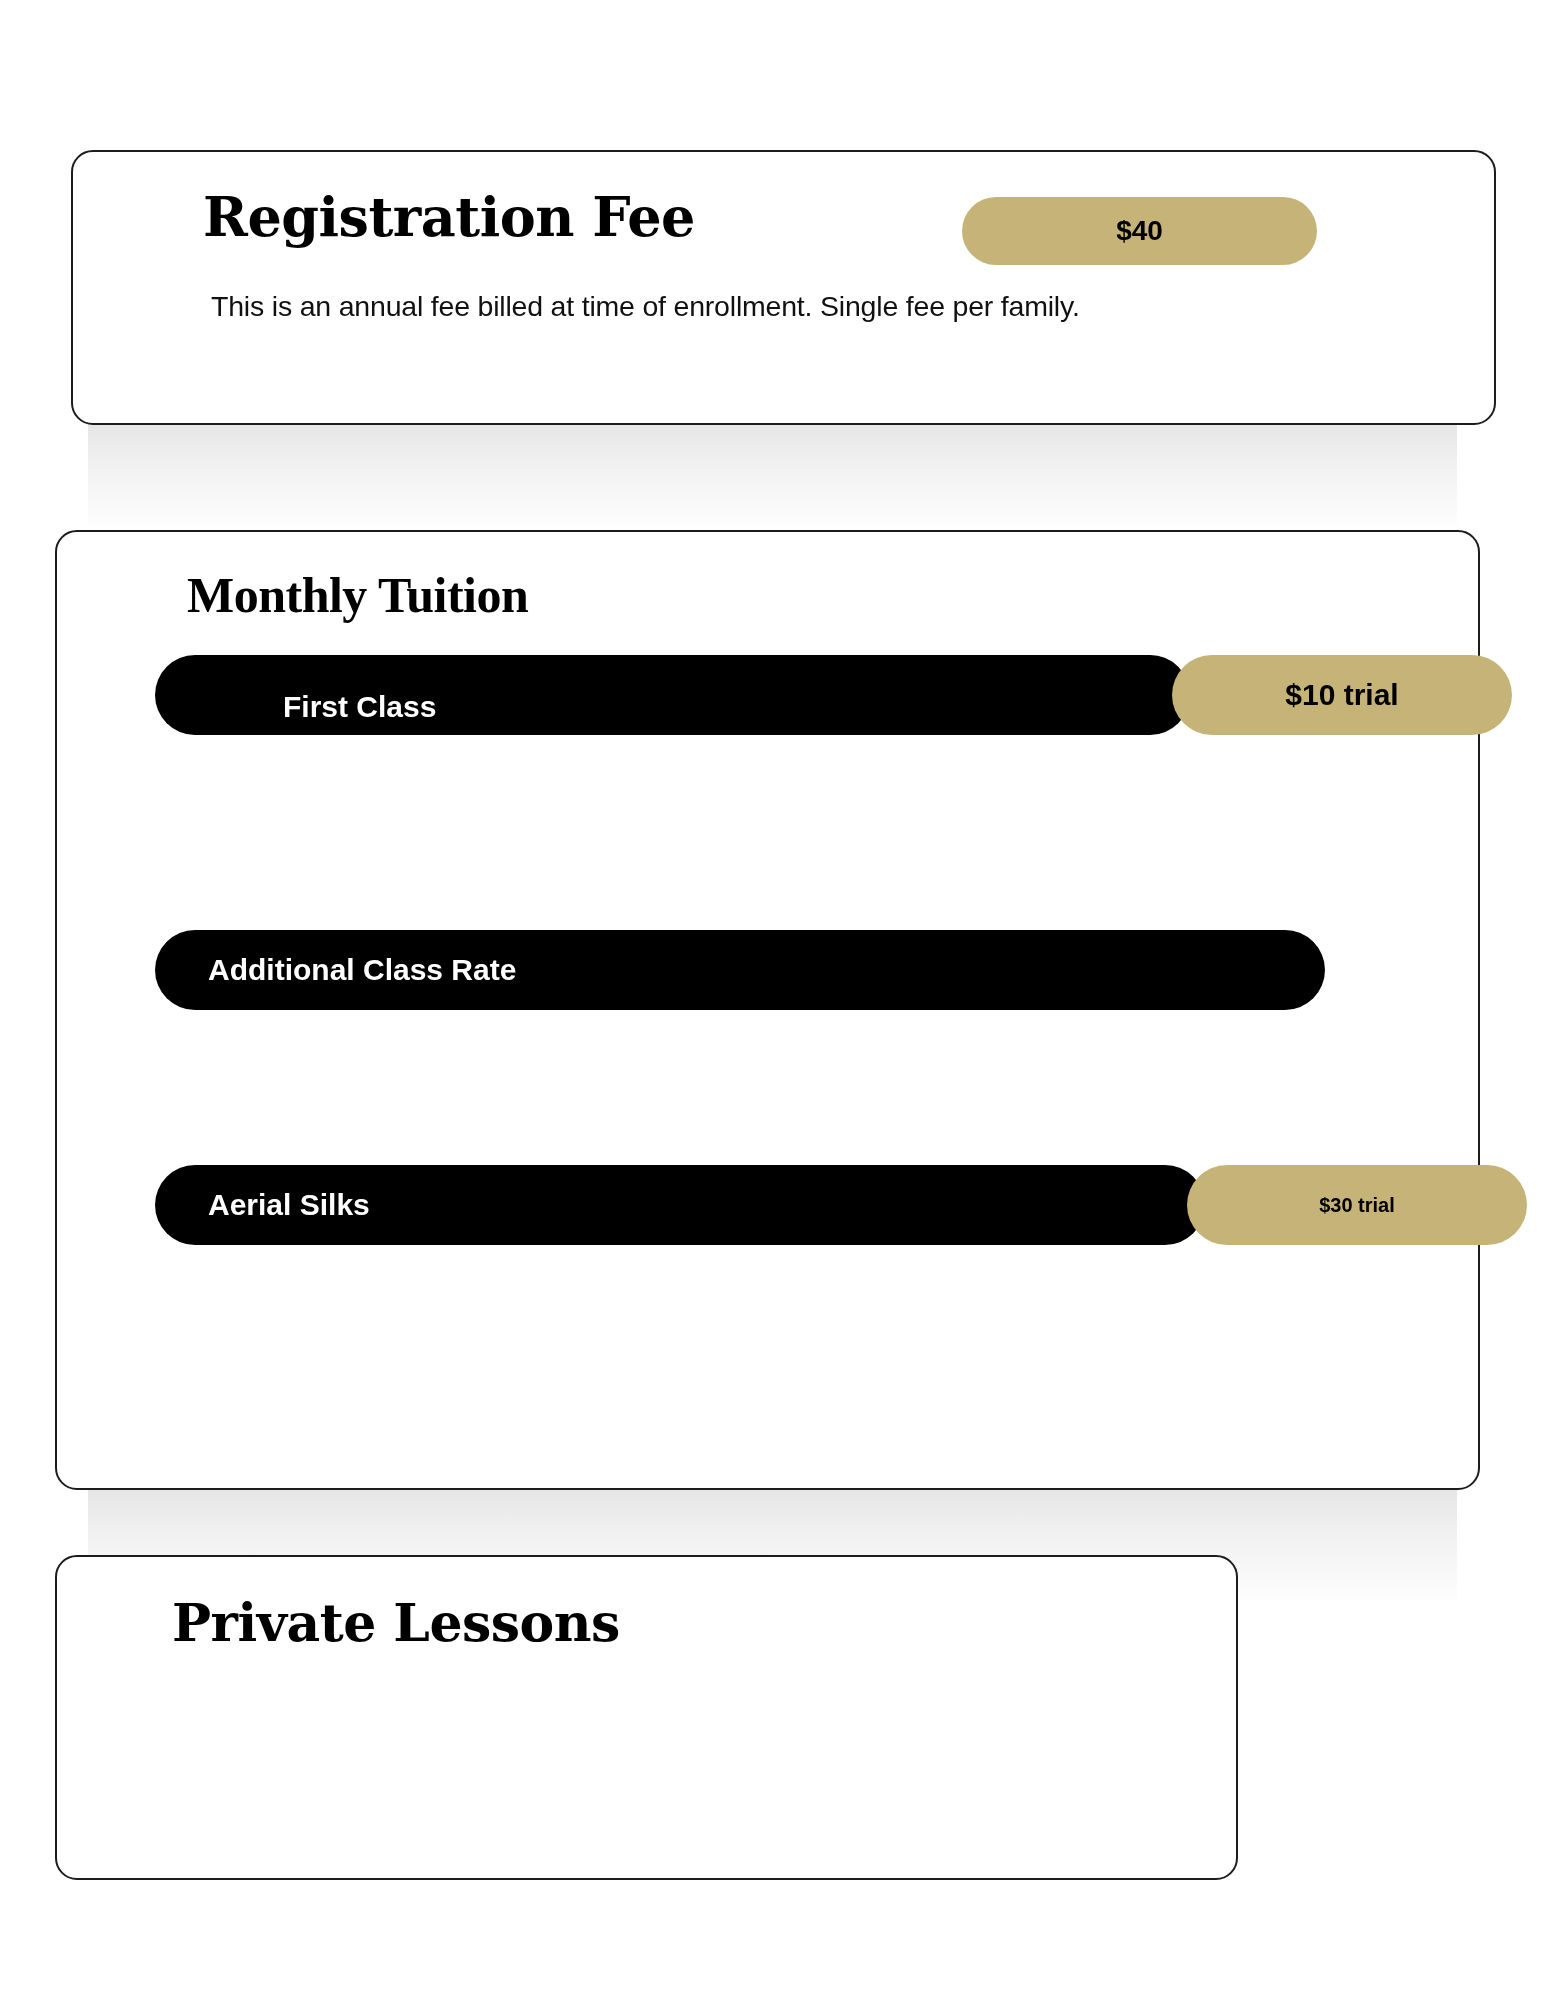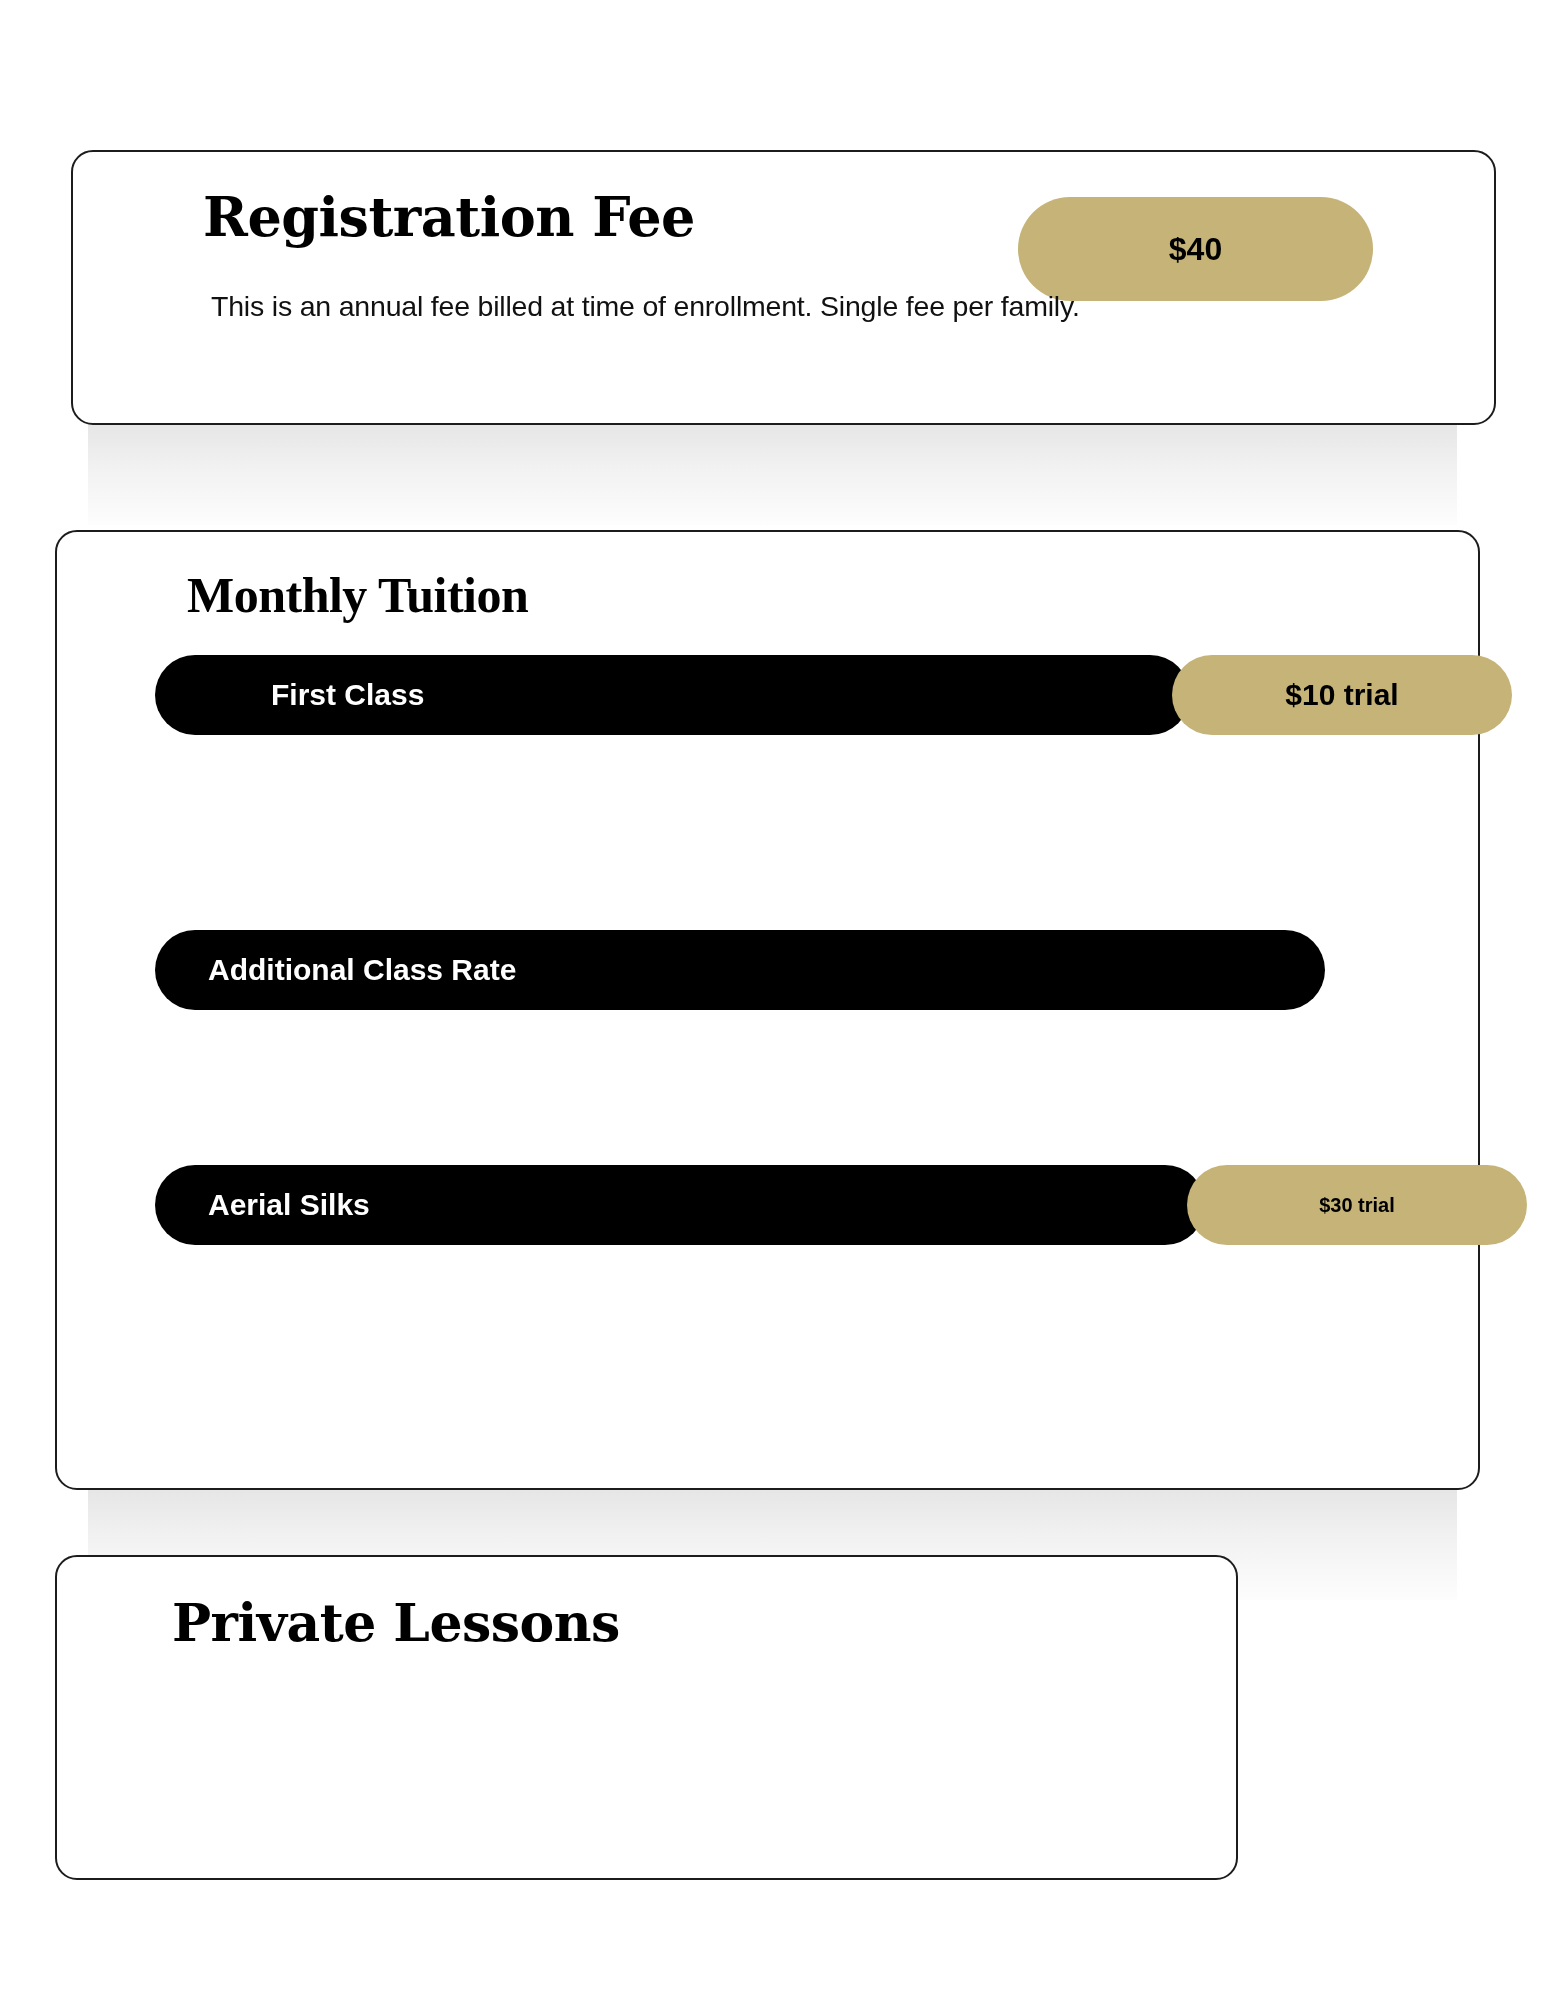--- a/index.html
+++ b/index.html
@@ -93,25 +93,25 @@
     background: #c5b377;
     border-radius: 999px;
     display: flex;
     align-items: center;
     justify-content: center;
     color: #000000;
     font-weight: 700;
     white-space: nowrap;
   }
   .badge-reg {
-    left: 945px;
+    left: 889px;
     top: 45px;
     width: 355px;
-    height: 104px;
-    font-size: 32px;
+    height: 68px;
+    font-size: 28px;
   }
   .badge-first {
     left: 1017px;
     top: 0px;
     width: 340px;
     height: 80px;
     font-size: 30px;
     z-index: 4;
   }
   .badge-aerial {
@@ -142,21 +142,21 @@
     align-items: center;
     color: #ffffff;
     font-weight: 700;
     font-size: 30px;
     white-space: nowrap;
     z-index: 5;
   }
 
   .row-first   { left: 155px; top: 655px;  width: 1372px; }
   .row-first  .bar { width: 1035px; }
-  .row-first  .bar-label { left: 116px; }
+  .row-first  .bar-label { left: 128px; margin-top: 12px; }
 
   .row-addl    { left: 155px; top: 930px;  width: 1372px; }
   .row-addl   .bar { width: 1170px; }
   .row-addl   .bar-label { left: 53px; }
 
   .row-aerial  { left: 155px; top: 1165px; width: 1372px; }
   .row-aerial .bar { width: 1050px; }
   .row-aerial .bar-label { left: 53px; }
   .item-name {
     position: absolute;

